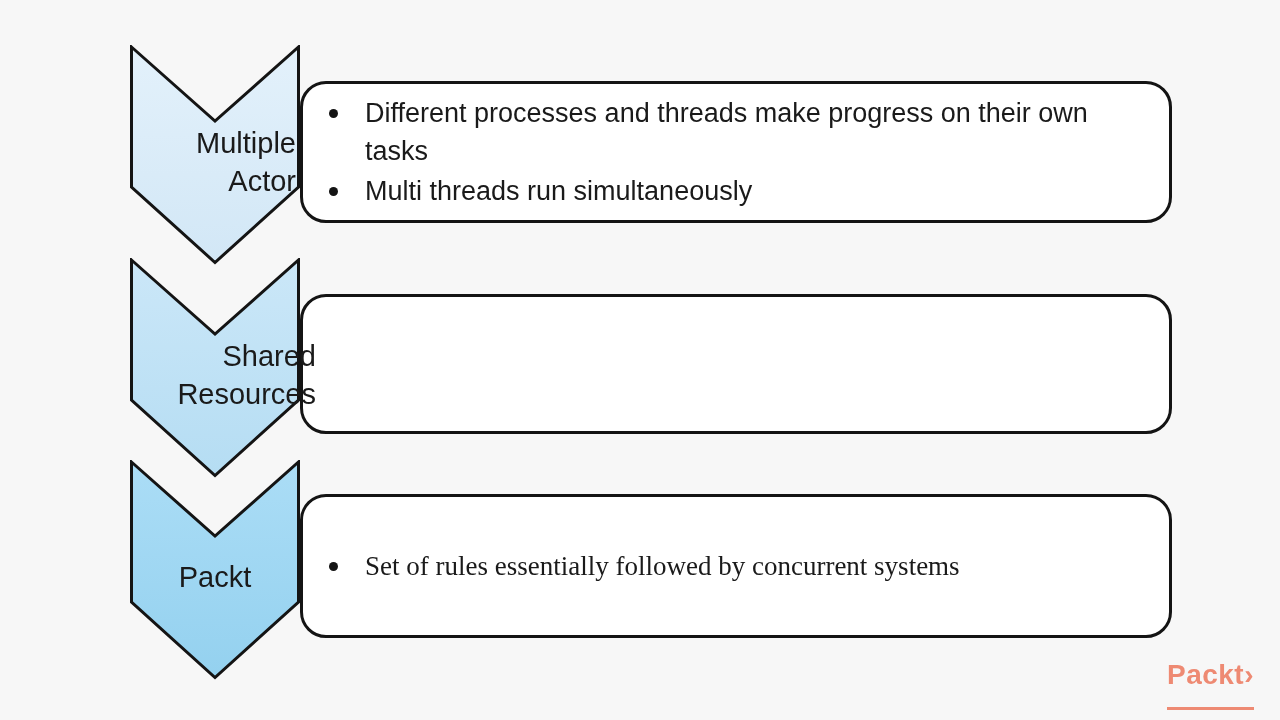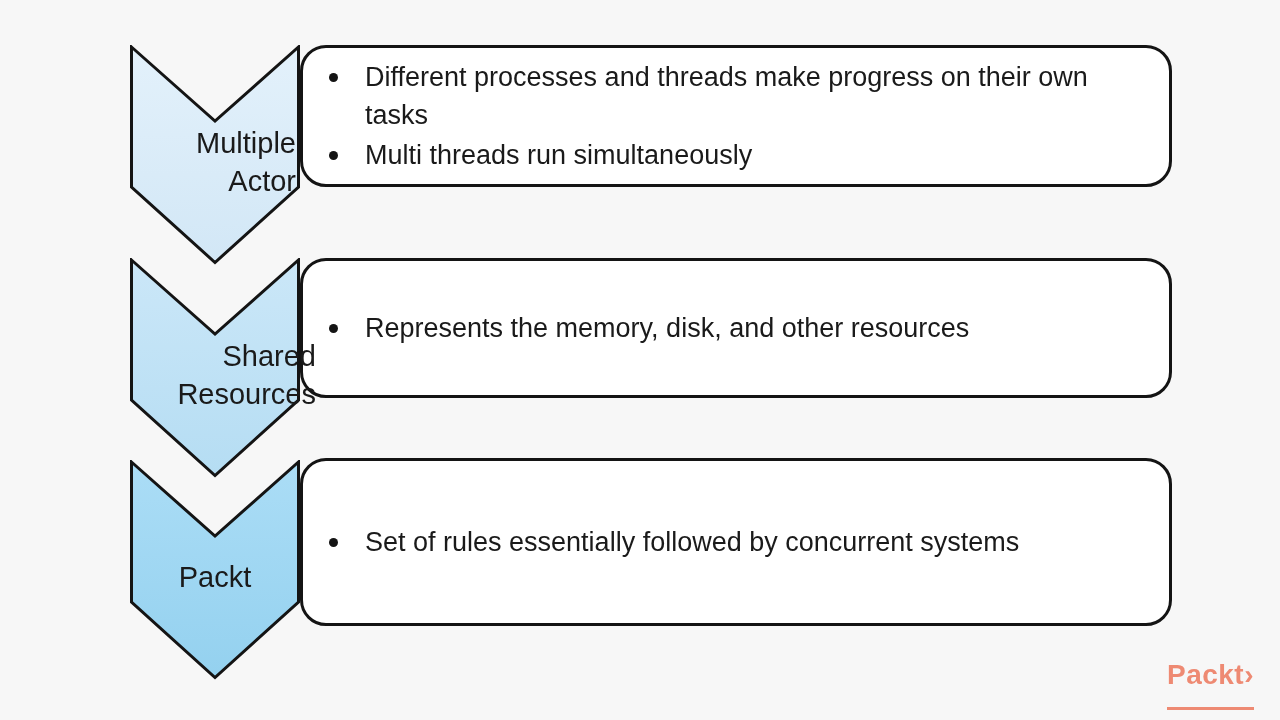--- a/index.html
+++ b/index.html
@@ -17,24 +17,25 @@
     width:872px;
     box-sizing:border-box;
     background:#ffffff;
     border:3px solid #141414;
     border-radius:26px;
     display:flex;
     flex-direction:column;
     justify-content:center;
     padding:6px 48px 6px 24px;
     z-index:1;
+    margin-top:36px;
   }
   .bullet-box.b1{top:45px;height:142px;}
   .bullet-box.b2{top:258px;height:140px;}
-  .bullet-box.b3{top:458px;height:168px;}
+  .bullet-box.b3{top:458px;height:144px;font-family:Liberation Serif, serif;}
   .bullet-list{
     list-style:none;
     margin:0;padding:0;
   }
   .bullet-list li{
     position:relative;
     padding-left:38px;
     font-size:27px;
     line-height:38px;
     margin:2px 0;
@@ -101,21 +102,20 @@
           <stop offset="1" stop-color="#d2e7f6"></stop>
         </linearGradient>
       </defs>
       <polygon points="1.5,2 85,76 168.5,2 168.5,142 85,217.5 1.5,142" fill="url(#cg0)" stroke="#141414" stroke-width="3" stroke-linejoin="miter"></polygon>
     </svg>
     <div class="chevron-label">Multiple Actor</div>
   </div>
 
   <div class="bullet-box b2">
     <ul class="bullet-list">
-      <li>Represents the memory, disk, and other resources</li>
     </ul>
   </div>
   <div class="chevron c2">
     <svg width="170" height="220" viewBox="0 0 170 220">
       <defs>
         <linearGradient id="cg1" x1="0" y1="0" x2="0" y2="1">
           <stop offset="0" stop-color="#cbe7f8"></stop>
           <stop offset="1" stop-color="#b5ddf3"></stop>
         </linearGradient>
       </defs>

